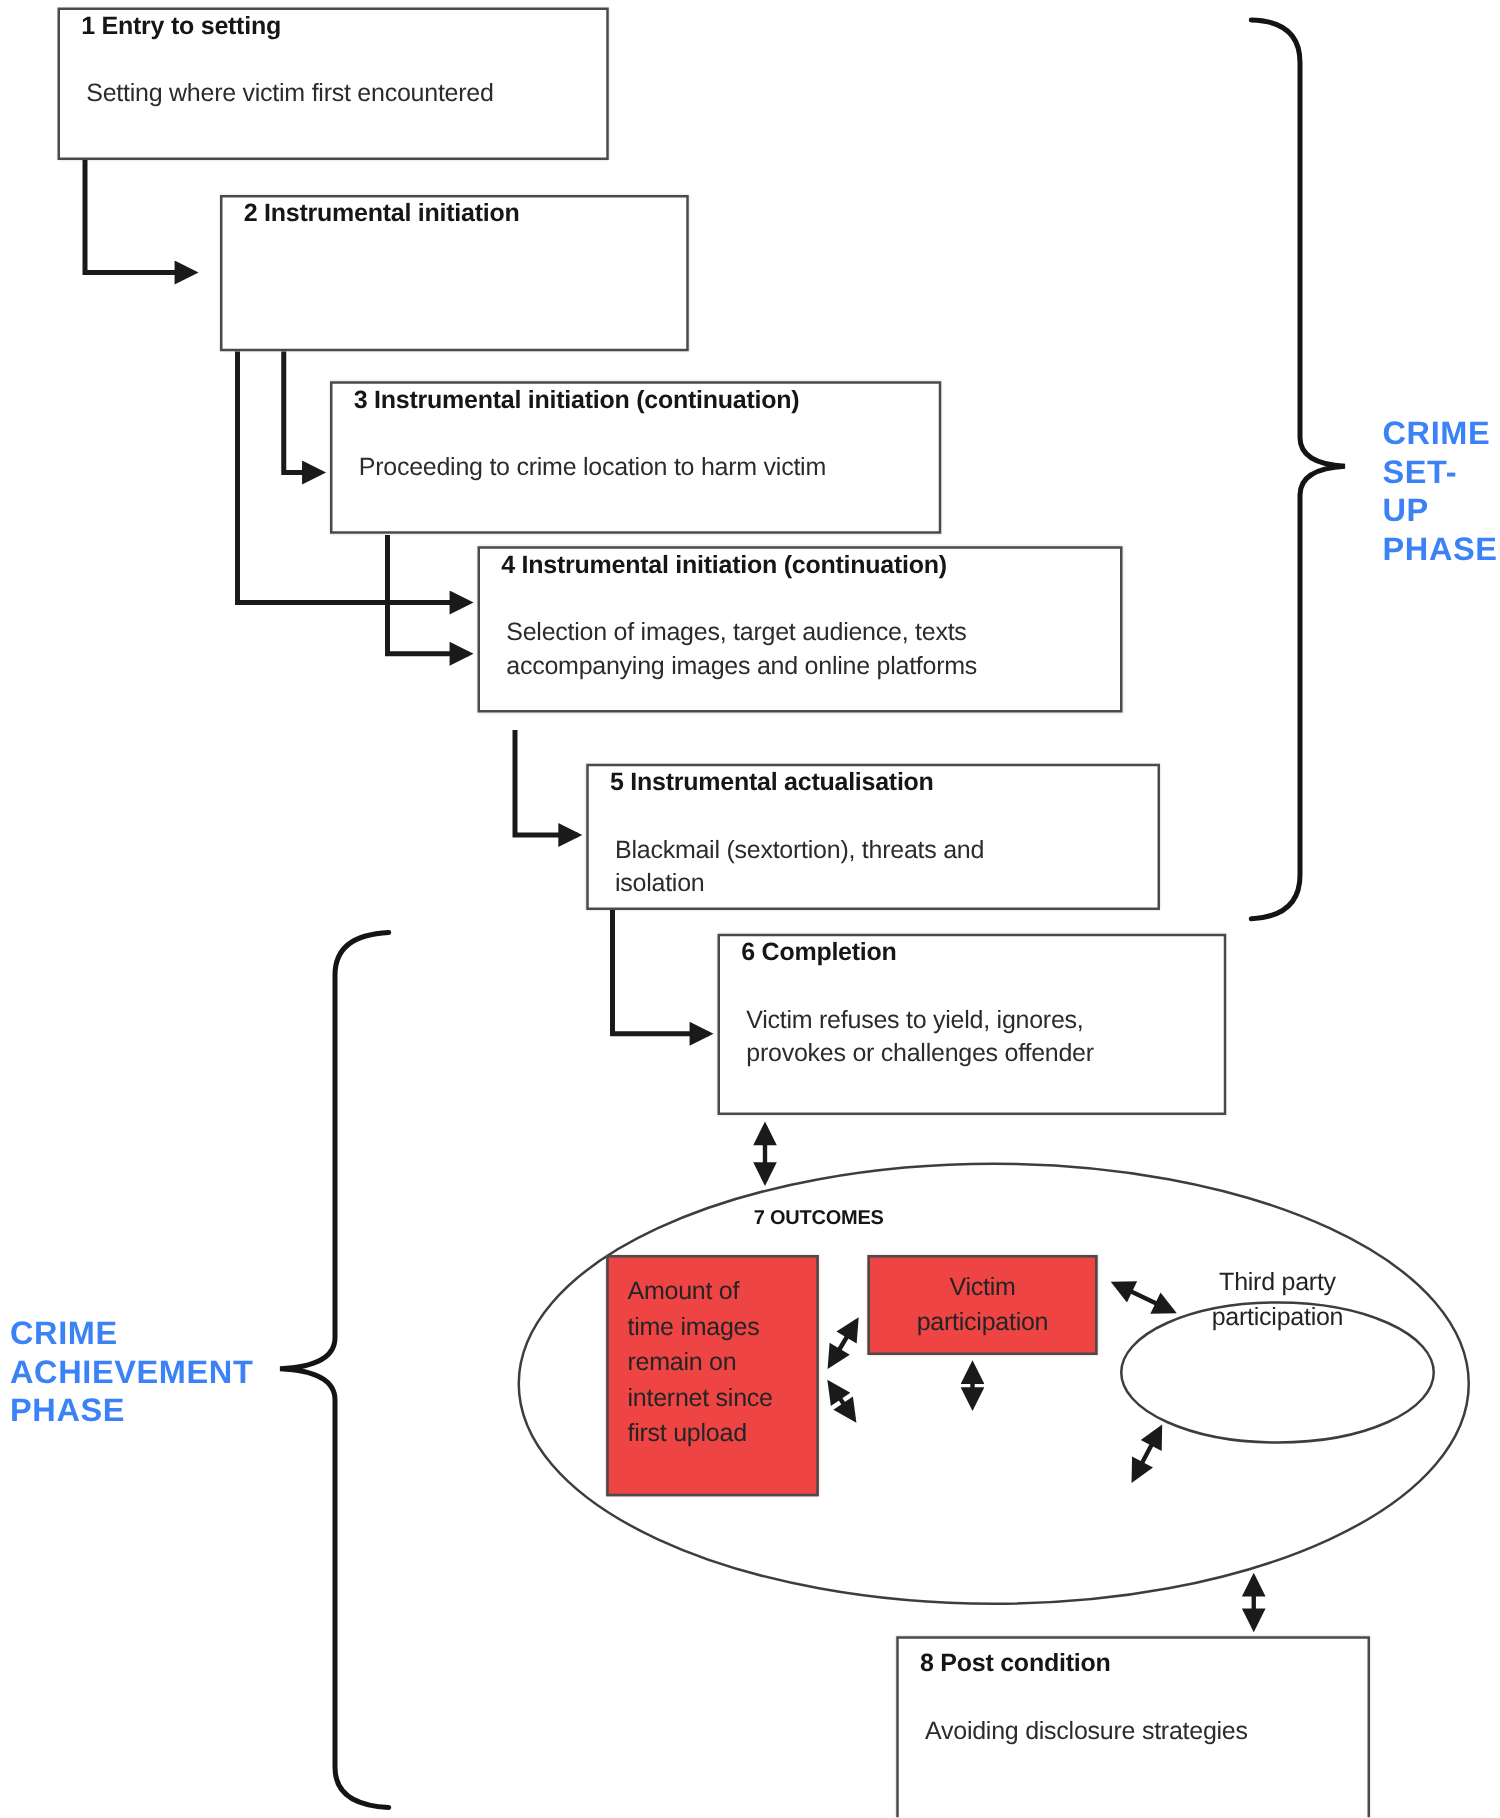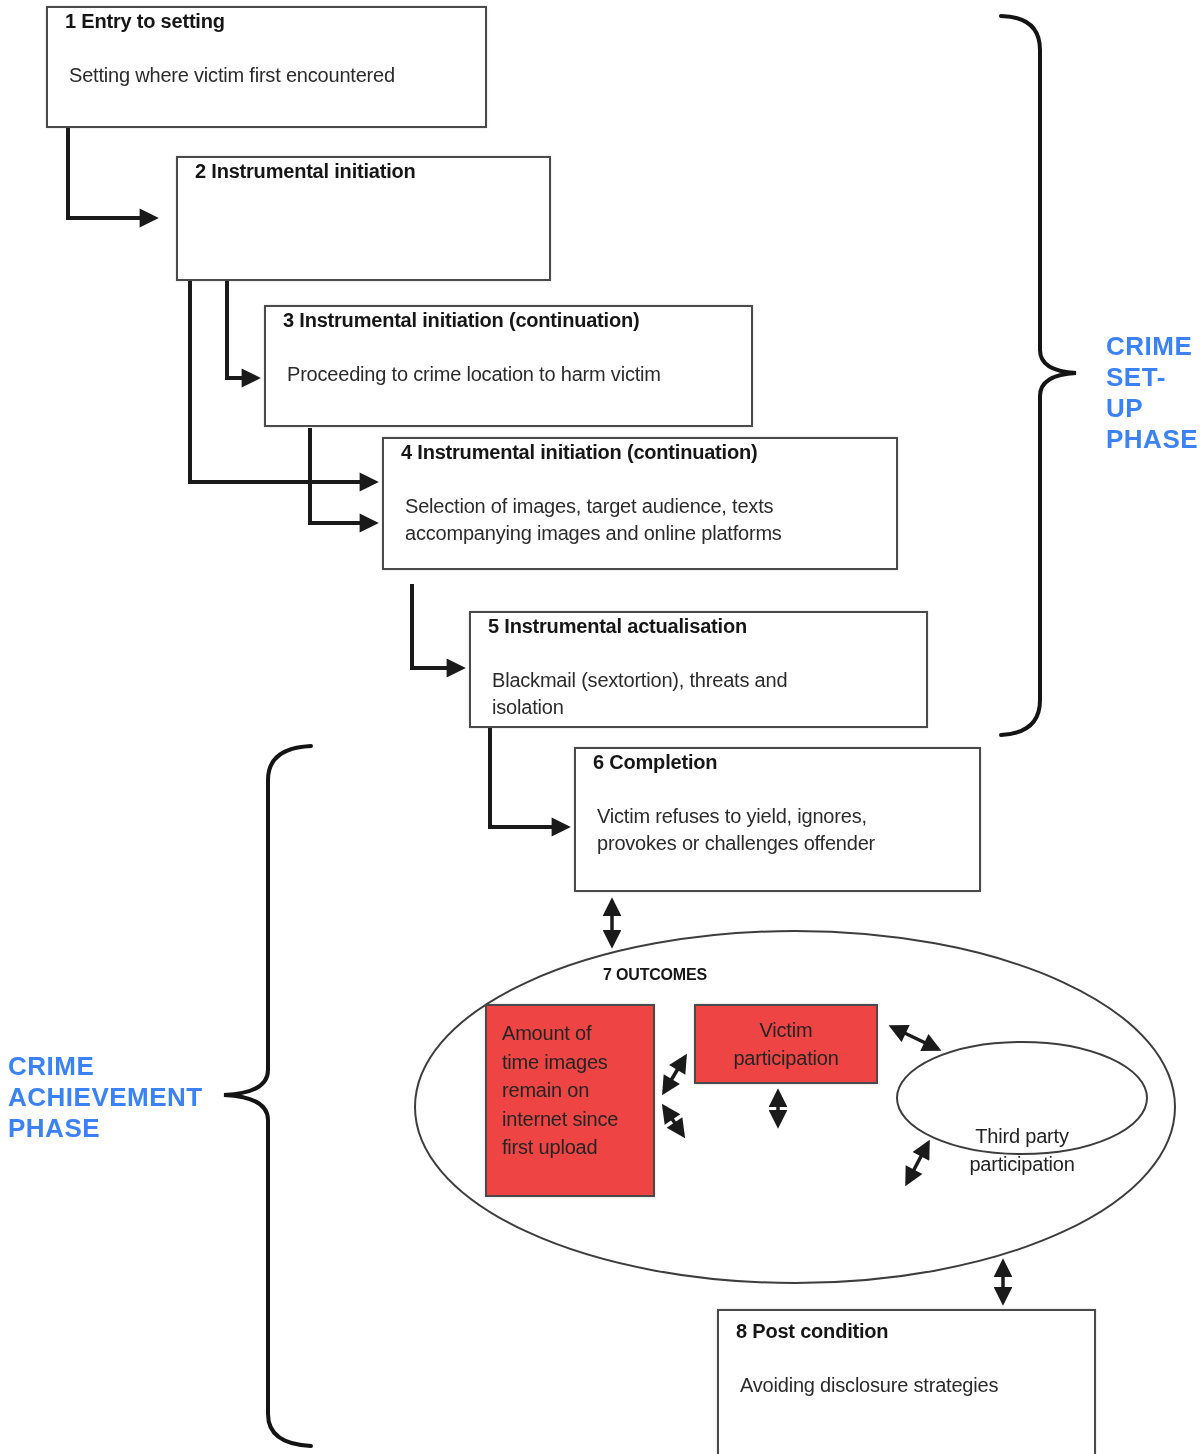--- a/index.html
+++ b/index.html
@@ -123,21 +123,21 @@
 
   <div class="obox" style="left:485px;top:1004px;width:170px;height:193px;padding:13px 10px 10px 15px;line-height:28.5px;">
     <div style="max-width:122px;">Amount of time images remain on internet since first upload</div>
   </div>
 
   <div class="obox center" style="left:694px;top:1004px;width:184px;height:80px;padding:4px 12px;">
     <div style="max-width:140px;text-align:center;">Victim participation</div>
   </div>
 
 
-  <div class="ellipse-label center" style="left:947px;top:1110px;width:150px;height:80px;z-index:3;">
+  <div class="ellipse-label center" style="left:947px;top:1000px;width:150px;height:80px;z-index:3;">
     <div style="max-width:130px;">Third party participation</div>
   </div>
 
   <div class="sbox" style="left:717px;top:1309px;width:379px;height:164px;padding:7px 17px;">
     <div class="t">8 Post condition</div>
     <div class="b">Avoiding disclosure strategies</div>
   </div>
 
   <div class="phase" style="left:1106px;top:331px;">
     <div>CRIME</div>

